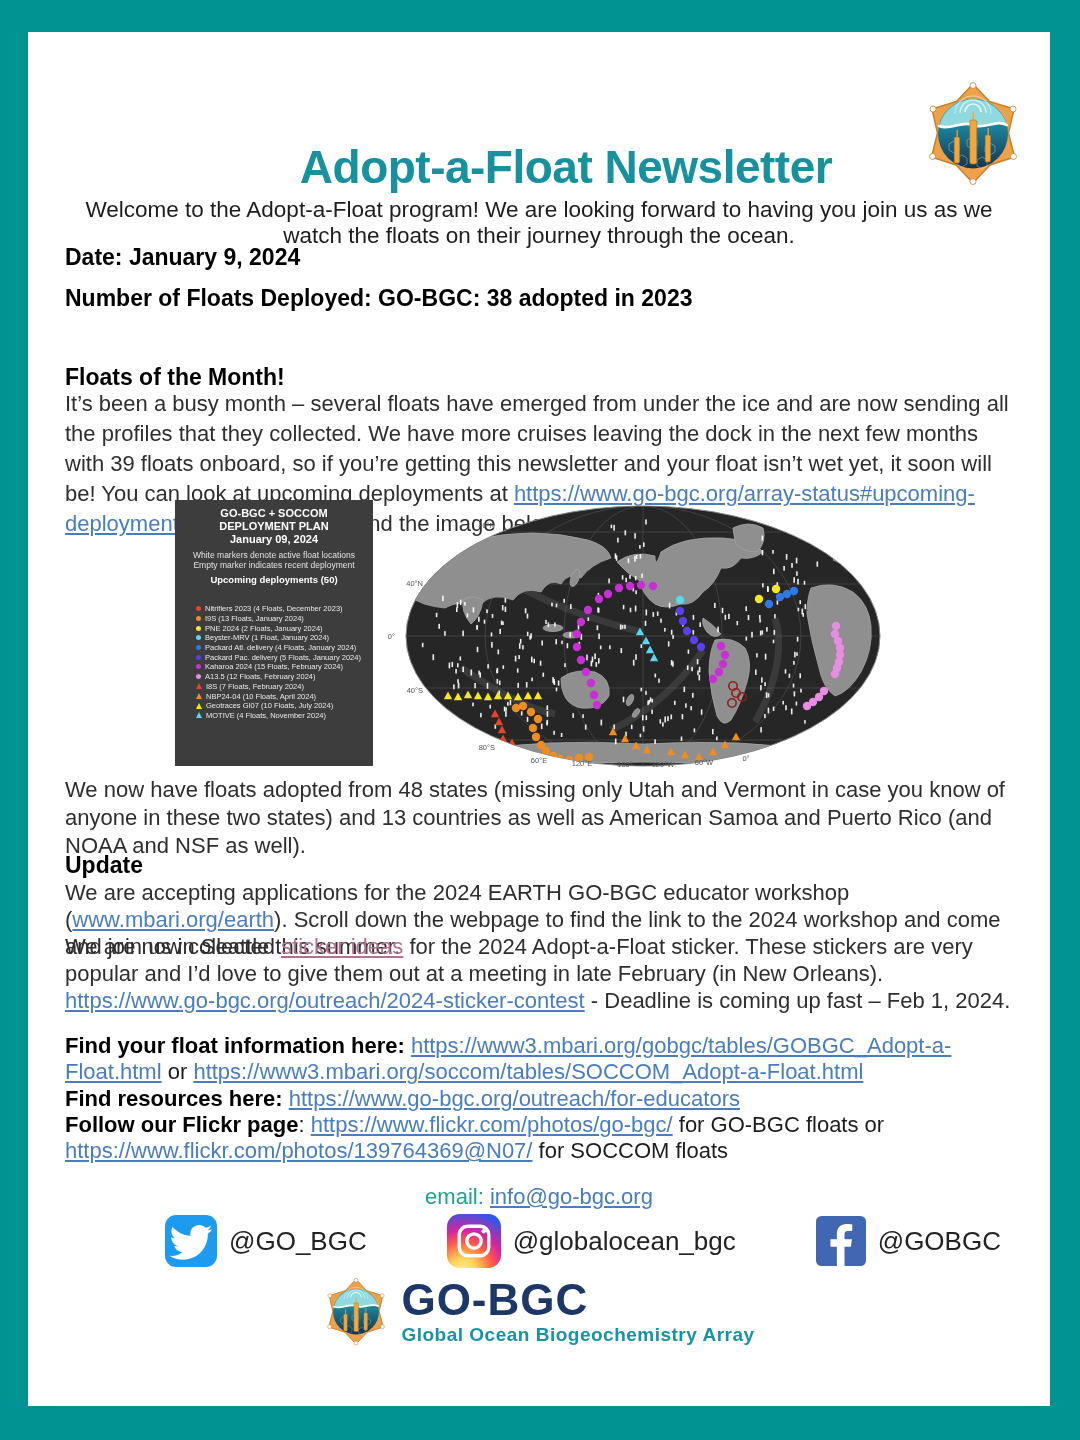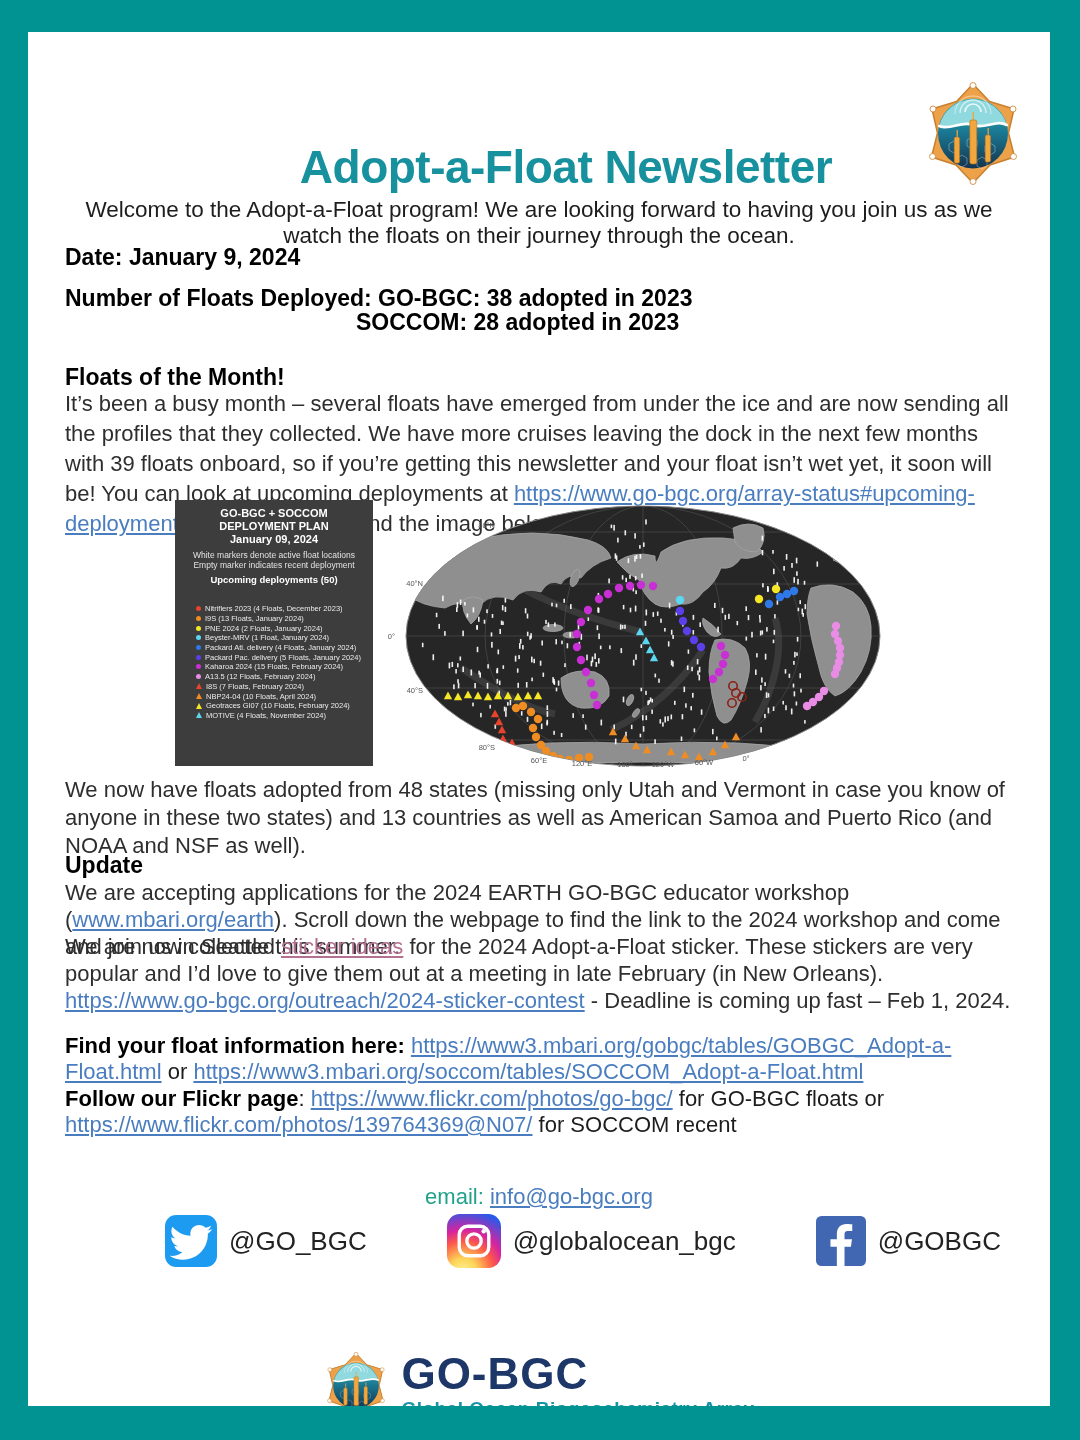--- a/index.html
+++ b/index.html
@@ -56,21 +56,21 @@
   .map-svg{flex:none;}
   
   .resources{left:37px;top:1001px;width:960px;font-size:22px;line-height:26.3px;color:#1d1d1d;}
   .resources b{color:#000;}
   
   .email-line{left:0;top:1152px;width:100%;text-align:center;font-size:22px;}
   .email-label{color:#22a18c;}
   .social{left:0;top:1182px;width:100%;display:flex;justify-content:center;align-items:center;gap:80px;margin-left:44px;}
   .social-group{display:flex;align-items:center;gap:12px;}
   .social-handle{font-size:26px;color:#222;}
-  .footer{left:0;top:1320px;width:100%;display:flex;justify-content:center;align-items:center;gap:12px;}
+  .footer{left:0;top:1246px;width:100%;display:flex;justify-content:center;align-items:center;gap:12px;}
   .footer-text .ft-title{font-size:44px;font-weight:bold;color:#1d3768;letter-spacing:1px;line-height:44px;}
   .footer-text .ft-sub{font-size:19px;font-weight:bold;color:#1793a6;margin-top:2px;letter-spacing:0.5px;}
 </style>
 </head>
 <body>
 
 <svg width="0" height="0" style="position:absolute" aria-hidden="true">
   <defs>
     <linearGradient id="seagrad" x1="0" y1="0" x2="0" y2="1">
       <stop offset="0" stop-color="#3cb0bd"></stop>
@@ -117,21 +117,20 @@
   </svg>
 
   <div class="abs title">Adopt-a-Float Newsletter</div>
 
   <div class="abs intro">Welcome to the Adopt-a-Float program! We are looking forward to having you join us as we watch the floats on their journey through the ocean.</div>
 
   <div class="abs date-line">Date: January 9, 2024</div>
 
   <div class="abs deployed">
     <div>Number of Floats Deployed: GO-BGC: 38 adopted in 2023</div>
-    <div class="l2">SOCCOM: 28 adopted in 2023</div>
   </div>
 
   <div class="abs sec-h floats-h">Floats of the Month!</div>
 
   <div class="abs body-p floats-p">
     <span>It’s been a busy month – several floats have emerged from under the ice and are now sending all the profiles that they collected. We have more cruises leaving the dock in the next few months with 39 floats onboard, so if you’re getting this newsletter and your float isn’t wet yet, it soon will be! You can look at upcoming deployments at </span><a class="lnk">https://www.go-bgc.org/array-status#upcoming-deployments</a><span> (bottom of page and the image below).</span>
   </div>
 
   <div class="abs figure">
     <div class="map-legend">
@@ -178,21 +177,21 @@
           <div class="lg-item">
             <span class="lg-marker triangle" style="--c: #e8432c;"></span>
             <span class="lg-label">I8S  (7 Floats, February 2024)</span>
           </div>
           <div class="lg-item">
             <span class="lg-marker triangle" style="--c: #ef8d22;"></span>
             <span class="lg-label">NBP24-04  (10 Floats, April 2024)</span>
           </div>
           <div class="lg-item">
             <span class="lg-marker triangle" style="--c: #f5e626;"></span>
-            <span class="lg-label">Geotraces GI07  (10 Floats, February 2024)</span>
+            <span class="lg-label">Geotraces GI07  (10 Floats, July 2024)</span>
           </div>
           <div class="lg-item">
             <span class="lg-marker triangle" style="--c: #5bd7f0;"></span>
             <span class="lg-label">MOTIVE  (4 Floats, November 2024)</span>
           </div>
         </div>
     </div>
 
     <svg class="map-svg" width="510" height="272" viewBox="-30 0 510 272">
       <defs>
@@ -650,21 +649,24 @@
 
   <div class="abs body-p update-p2">
     <span>We are now collected </span><a class="lnk-visited">sticker ideas</a><span> for the 2024 Adopt-a-Float sticker. These stickers are very popular and I’d love to give them out at a meeting in late February (in New Orleans). </span><a class="lnk">https://www.go-bgc.org/outreach/2024-sticker-contest</a><span> - Deadline is coming up fast – Feb 1, 2024.</span>
   </div>
 
   <div class="abs resources">
     <div>
       <b>Find your float information here: </b><a class="lnk">https://www3.mbari.org/gobgc/tables/GOBGC_Adopt-a-Float.html</a><span>  or </span><a class="lnk">https://www3.mbari.org/soccom/tables/SOCCOM_Adopt-a-Float.html</a>
     </div>
     <div>
-      <b>Follow our Flickr page</b><span>: </span><a class="lnk">https://www.flickr.com/photos/go-bgc/</a><span> for GO-BGC floats or </span><a class="lnk">https://www.flickr.com/photos/139764369@N07/</a><span> for SOCCOM recent</span>
+      <b>Find resources here: </b><a class="lnk">https://www.go-bgc.org/outreach/for-educators</a>
+    </div>
+    <div>
+      <b>Follow our Flickr page</b><span>: </span><a class="lnk">https://www.flickr.com/photos/go-bgc/</a><span> for GO-BGC floats or </span><a class="lnk">https://www.flickr.com/photos/139764369@N07/</a><span> for SOCCOM floats</span>
     </div>
   </div>
 
   <div class="abs email-line">
     <span class="email-label">email:</span>
     <a class="lnk">info@go-bgc.org</a>
   </div>
 
   <div class="abs social">
     <div class="social-group">

